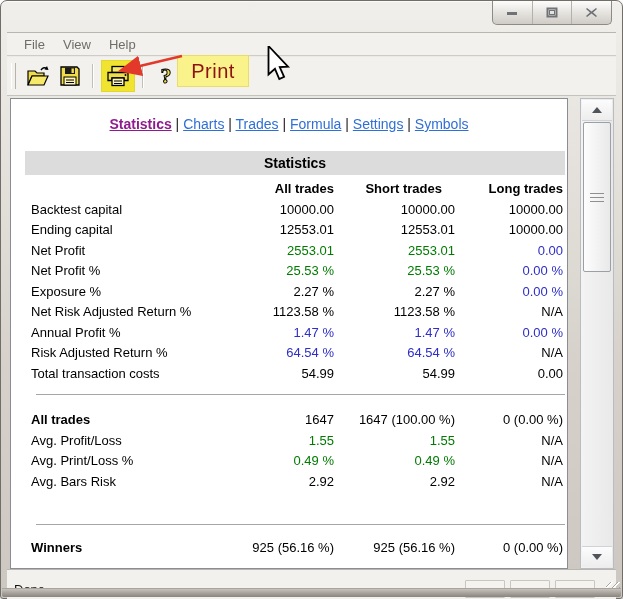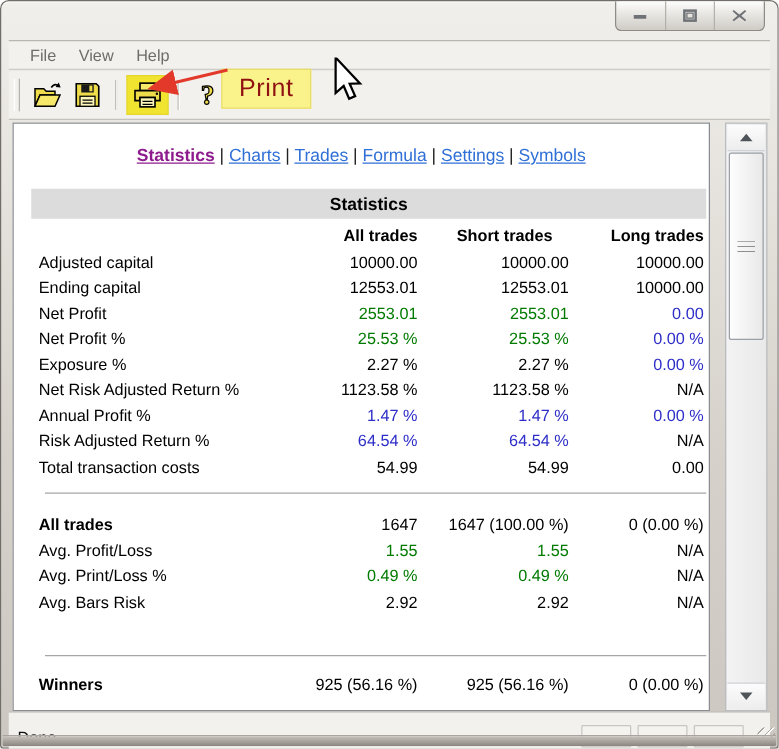--- a/index.html
+++ b/index.html
@@ -217,21 +217,21 @@
     <div class="t-row t-head">
       <span class="t-label"></span>
       <span class="t-cell c0">All trades</span>
       <span class="t-cell c2">Short trades</span>
       <span class="t-cell c1">Long trades</span>
     </div>
 
     <div>
         <div class="t-section s0">
           <div class="t-row">
-            <span class="t-label">Adjusted capital</span>
+            <span class="t-label">Backtest capital</span>
             <span class="t-cell c0">10000.00</span>
             <span class="t-cell c1">10000.00</span>
             <span class="t-cell c2">10000.00</span>
           </div>
           <div class="t-row">
             <span class="t-label">Ending capital</span>
             <span class="t-cell c0">12553.01</span>
             <span class="t-cell c1">12553.01</span>
             <span class="t-cell c2">10000.00</span>
           </div>

